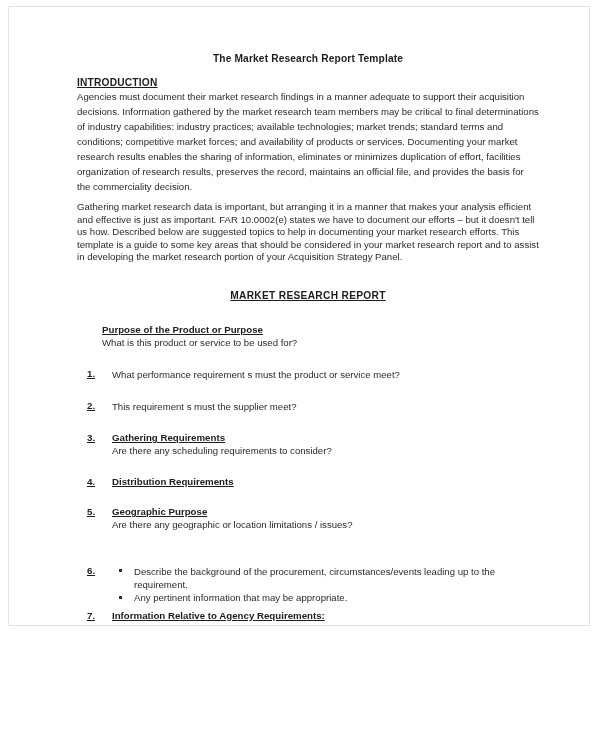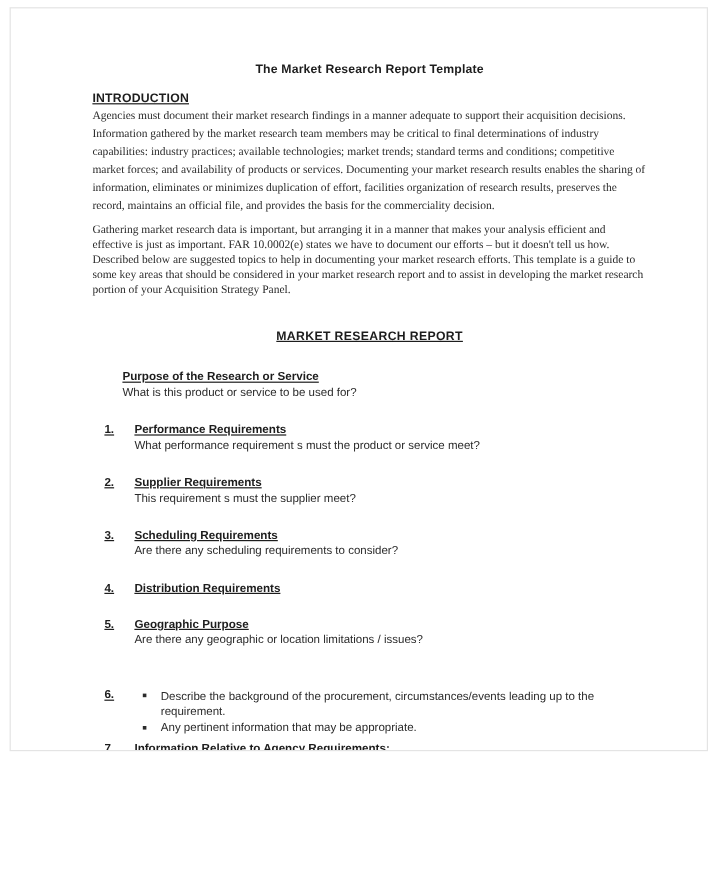--- a/index.html
+++ b/index.html
@@ -52,21 +52,20 @@
   }
   .section-heading span {
     text-decoration: underline;
   }
 
   .para {
     font-size: 9.6px;
     color: #2b2b2b;
     text-align: left;
     margin: 0;
-    font-family: Liberation Serif, serif;
   }
   .para-loose {
     line-height: 15.0px;
     margin-bottom: 7px;
   }
   .para-tight {
     line-height: 12.6px;
   }
 
   .report-heading {
@@ -176,45 +175,39 @@
 
     <p class="para para-tight">Gathering market research data is important, but arranging it in a manner that makes your analysis efficient and effective is just as important. FAR 10.0002(e) states we have to document our efforts – but it doesn't tell us how. Described below are suggested topics to help in documenting your market research efforts. This template is a guide to some key areas that should be considered in your market research report and to assist in developing the market research portion of your Acquisition Strategy Panel.</p>
 
     <div class="report-heading">
       <span>MARKET RESEARCH REPORT </span>
     </div>
 
 
     <div class="block">
       <div class="block-title">
-        <span>Purpose of the Research or Service </span>
+        <span>Purpose of the Product or Purpose </span>
       </div>
       <p class="block-body">What is this product or service to be used for?</p>
     </div>
 
     <div class="num-item">
       <span class="num-marker">1.</span>
-      <div class="num-title">
-        <span>Performance Requirements </span>
-      </div>
       <p class="num-body">What performance requirement s must the product or service meet?</p>
     </div>
 
     <div class="num-item">
       <span class="num-marker">2.</span>
-      <div class="num-title">
-        <span>Supplier Requirements</span>
-      </div>
       <p class="num-body">This requirement s must the supplier meet?</p>
     </div>
 
     <div class="num-item">
       <span class="num-marker">3.</span>
       <div class="num-title">
-        <span>Scheduling Requirements</span>
+        <span>Gathering Requirements</span>
       </div>
       <p class="num-body">Are there any scheduling requirements to consider?</p>
     </div>
 
     <div class="num-item">
       <span class="num-marker">4.</span>
       <div class="num-title">
         <span>Distribution Requirements</span>
       </div>
     </div>

